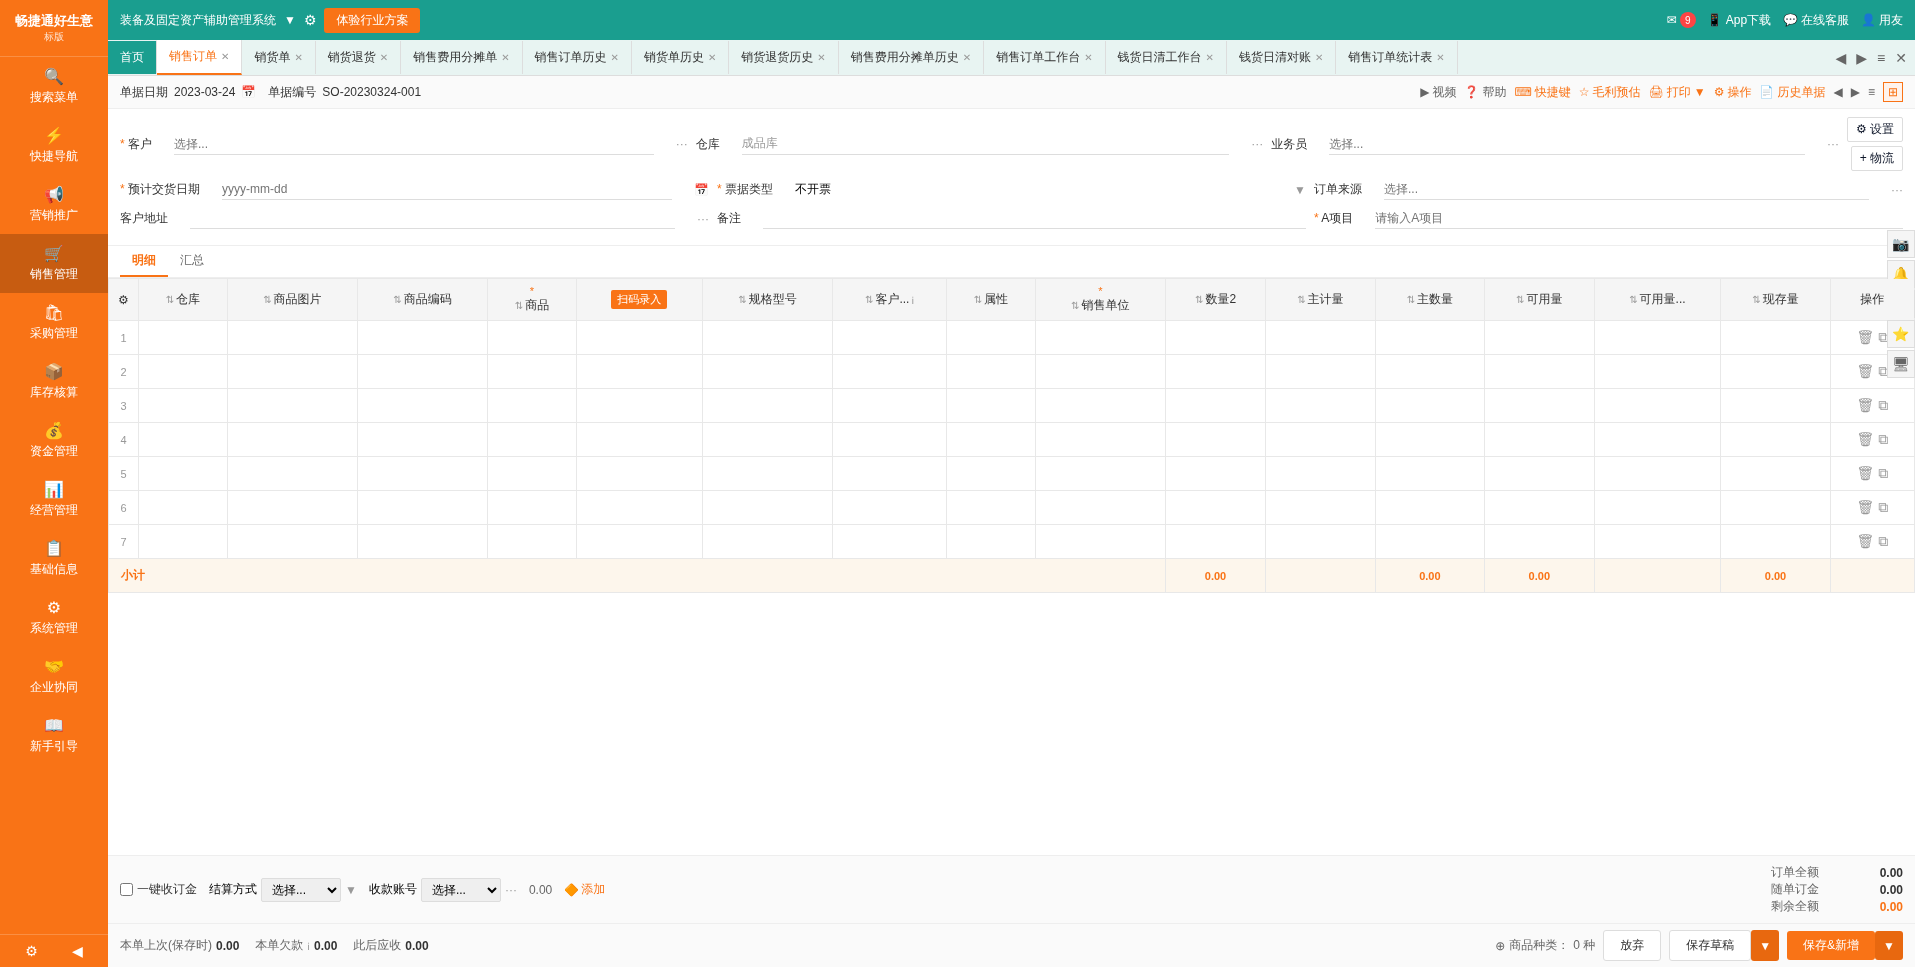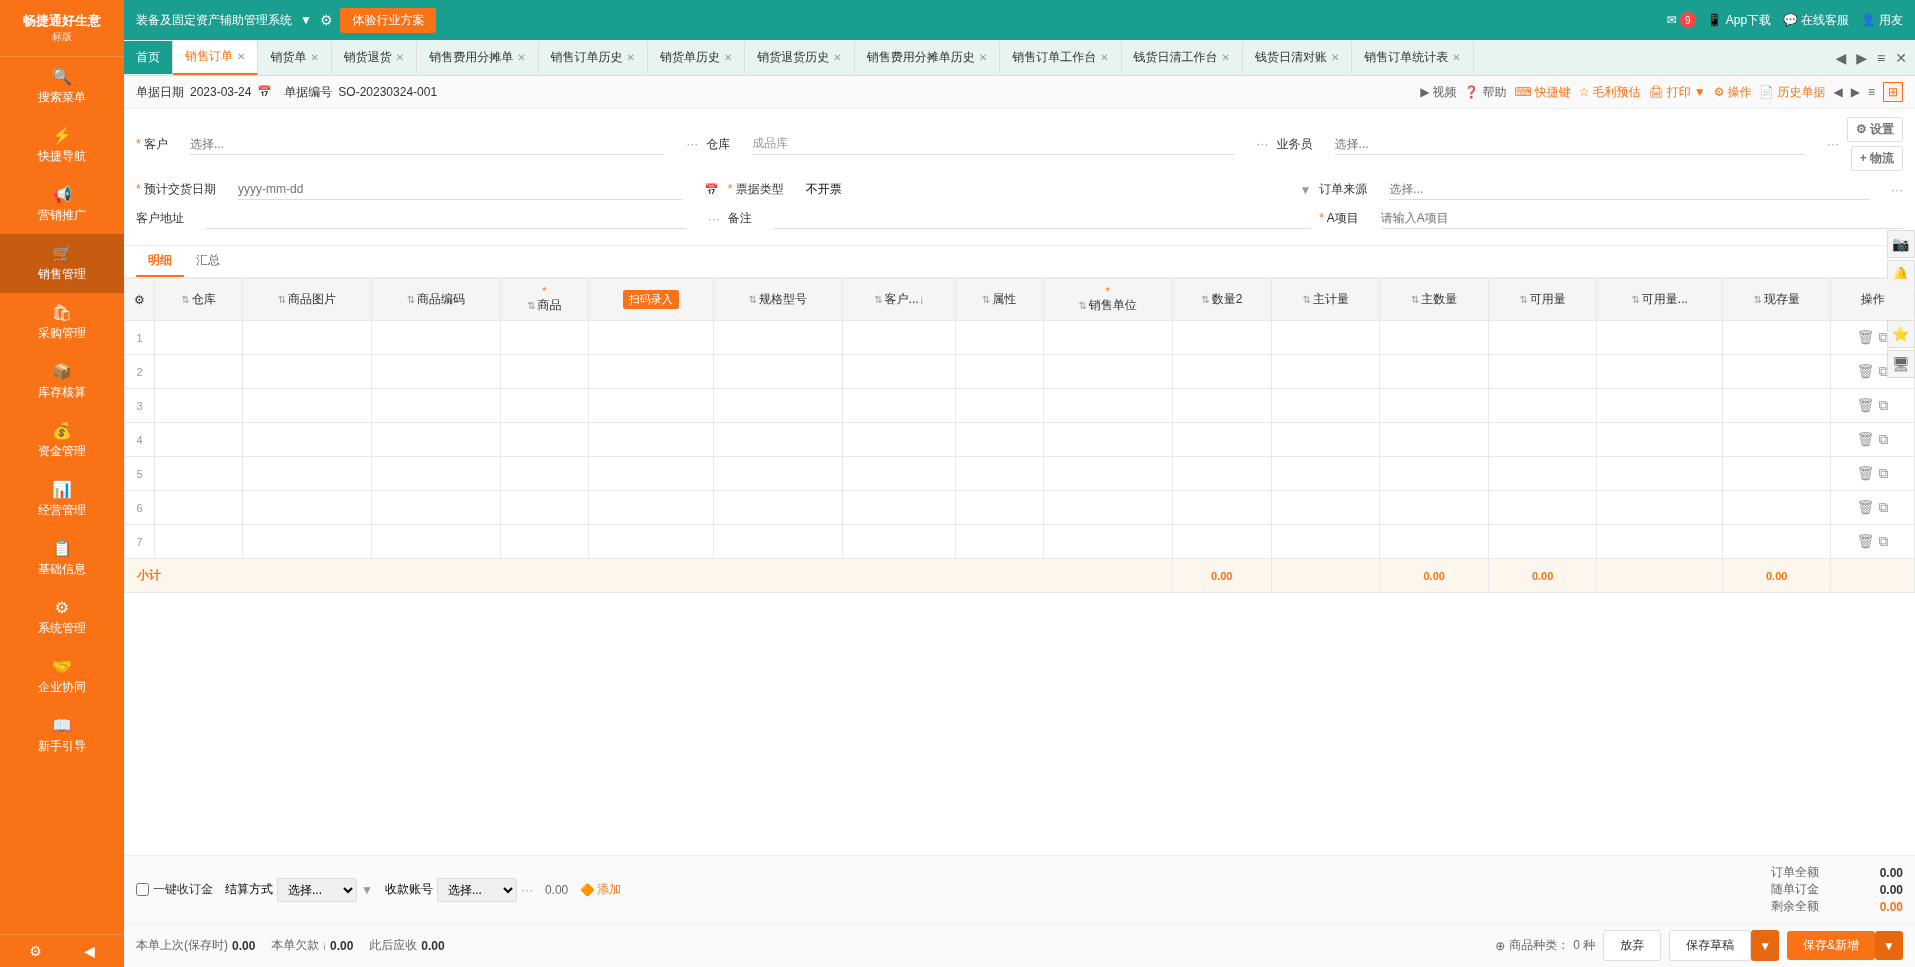--- a/index.html
+++ b/index.html
@@ -1,19 +1,19 @@
 <!DOCTYPE html>
 <html><head>
   <meta charset="utf-8">
   <style>
     * { box-sizing: border-box; margin: 0; padding: 0; font-family: 'Microsoft YaHei', Arial, sans-serif; font-size: 12px; }
     body { background: #f5f5f5; display: flex; height: 967px; overflow: hidden; }
 
     
-    .sidebar { width: 124px; background: #f97316; min-height: 967px; display: flex; flex-direction: column; color: white; flex-shrink: 0; }
+    .sidebar { width: 108px; background: #f97316; min-height: 967px; display: flex; flex-direction: column; color: white; flex-shrink: 0; }
     .sidebar-logo { padding: 12px 8px; border-bottom: 1px solid rgba(255,255,255,0.2); text-align: center; }
     .sidebar-logo-text { font-size: 13px; font-weight: bold; color: white; line-height: 1.4; }
     .sidebar-logo-sub { font-size: 10px; color: rgba(255,255,255,0.8); }
     .sidebar-item { display: flex; flex-direction: column; align-items: center; padding: 10px 4px; cursor: pointer; color: white; font-size: 11px; gap: 3px; }
     .sidebar-item.active { background: rgba(0,0,0,0.2); }
     .sidebar-item-icon { font-size: 16px; }
     .sidebar-bottom { margin-top: auto; display: flex; justify-content: space-around; padding: 8px; border-top: 1px solid rgba(255,255,255,0.2); }
     .sidebar-bottom-btn { color: white; cursor: pointer; font-size: 14px; }
 
     
@@ -112,21 +112,21 @@
     
     .right-panel { position: fixed; right: 0; top: 200px; display: flex; flex-direction: column; gap: 2px; }
     .right-panel-btn { background: #f5f5f5; border: 1px solid #ddd; width: 28px; height: 28px; display: flex; align-items: center; justify-content: center; cursor: pointer; color: #666; font-size: 14px; }
 
     
     .table-container::-webkit-scrollbar { height: 6px; width: 6px; }
     .table-container::-webkit-scrollbar-track { background: #f1f1f1; }
     .table-container::-webkit-scrollbar-thumb { background: #ccc; border-radius: 3px; }
 
     
-    .setting-btn { background: white; border: 1px solid #ddd; padding: 3px 8px; border-radius: 2px; cursor: pointer; color: #737373; font-size: 12px; display: flex; align-items: center; gap: 3px; font-weight: bold; }
+    .setting-btn { background: white; border: 1px solid #ddd; padding: 3px 8px; border-radius: 2px; cursor: pointer; color: #0f172a; font-size: 12px; display: flex; align-items: center; gap: 3px; }
 
     .form-right-actions { display: flex; flex-direction: column; gap: 4px; align-items: flex-end; }
   </style>
 </head>
 <body>
 
 <div class="sidebar">
   <div class="sidebar-logo">
     <div class="sidebar-logo-text">畅捷通好生意</div>
     <div class="sidebar-logo-sub">标版</div>

